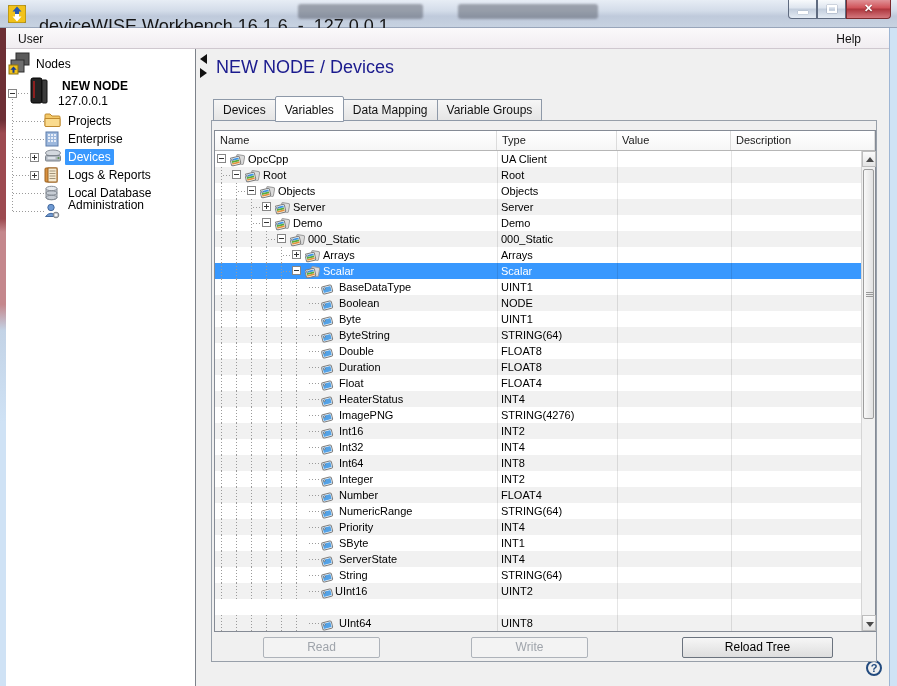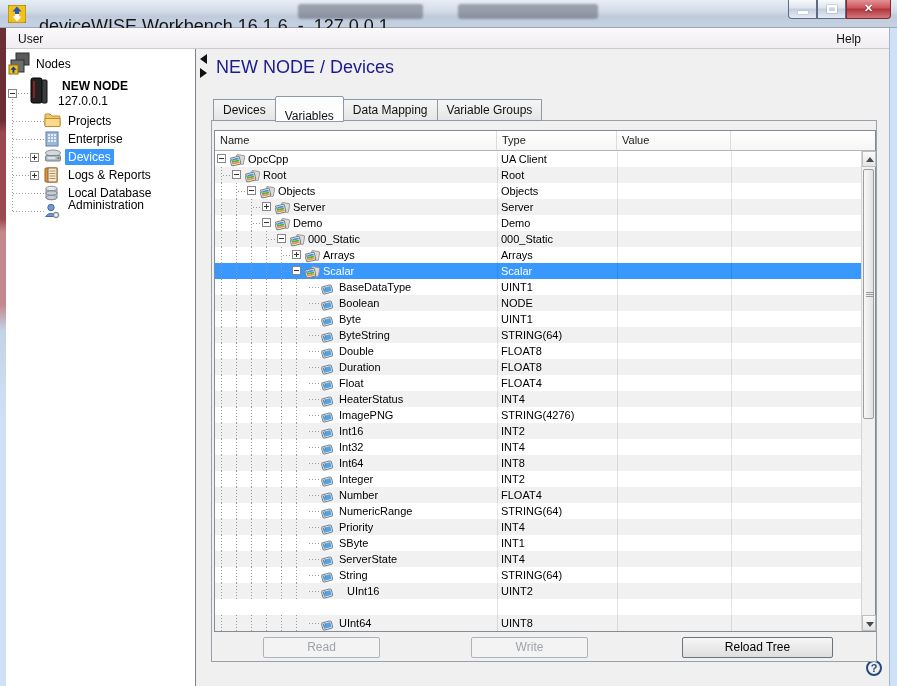--- a/index.html
+++ b/index.html
@@ -52,21 +52,21 @@
   .main { position:absolute; left:197px; top:49px; width:692px; height:637px; background:#f0f0f0; }
   .tri { position:absolute; width:0; height:0; }
   .tri-left  { left:3px; top:5px;  border-top:5px solid transparent; border-bottom:5px solid transparent; border-right:7px solid #111; }
   .tri-right { left:3px; top:19px; border-top:5px solid transparent; border-bottom:5px solid transparent; border-left:7px solid #111; }
   .page-title { position:absolute; left:19px; top:8px; font-size:18px; color:#1b1b8e; }
 
   .tabs { position:absolute; left:16px; top:46px; height:26px; display:flex; align-items:flex-end; z-index:3; }
   .tab { font-size:12px; color:#111; padding:3px 9px 4px; height:22px;
     background:linear-gradient(#f6f6f6,#e5e5e5); border:1px solid #8e99a8; border-right:none; }
   .tab:last-child { border-right:1px solid #8e99a8; }
-  .tab.active { background:#fdfdfd; height:26px; padding-top:12px; margin-bottom:-1px; border-right:1px solid #8e99a8;
+  .tab.active { background:#fdfdfd; height:26px; padding-top:6px; margin-bottom:-1px; border-right:1px solid #8e99a8;
     border-top-left-radius:2px; border-top-right-radius:2px; }
   .tab.active + .tab { border-left:none; }
 
   .panel { position:absolute; left:14px; top:71px; width:666px; height:542px; border:1px solid #98a0aa; background:#f0f0f0; z-index:1; }
 
   
   .table { position:absolute; left:2px; top:9px; width:662px; height:502px; border:1px solid #858b95; background:#15803d; }
   .thead { position:absolute; left:0; top:0; width:660px; height:20px; background:linear-gradient(#ffffff,#f6f6f6); border-bottom:1px solid #b6b6b6; }
   .th { position:absolute; top:0; height:19px; font-size:11px; color:#1a1a1a; padding:3px 0 0 5px; border-right:1px solid #dcdcdc; }
   .tbody { position:absolute; left:0; top:20px; width:646px; height:480px; background:#fff; }
@@ -225,20 +225,21 @@
         <div class="tab">Data Mapping</div>
         <div class="tab">Variable Groups</div>
       </div>
 
     <div class="panel">
       <div class="table">
         <div class="thead" id="thead">
             <div class="th" style="left:0px;width:282px">Name</div>
             <div class="th" style="left:282px;width:120px">Type</div>
             <div class="th" style="left:402px;width:114px">Value</div>
+            <div class="th" style="left:516px;width:144px">Description</div>
           </div>
         <div class="tbody" id="tbody">
             <div class="trow" style="top:0px">
               <span class="exp" style="left:2px;top:3px"></span>
               <span class="ticon" style="left:15px"><svg width="15" height="13">
                   <g transform="rotate(10 10 6)">
                     <rect x="6" y="1" width="8" height="9" rx="1.5" fill="#dcdcdc" stroke="#9a9a9a"></rect>
                   </g>
                   <g transform="rotate(-14 5 8)">
                     <rect x="0.8" y="3.2" width="9.6" height="8" rx="1.5" fill="#fff" stroke="#7d7d7d"></rect>
@@ -804,21 +805,21 @@
               <span class="vguide" style="left:66px;top:0;height:16px"></span>
               <span class="vguide" style="left:81px;top:0;height:16px"></span>
               <span class="hstub" style="left:94px;top:8px;width:11px"></span>
               <span class="ticon" style="left:106px"><svg width="13" height="12">
                   <g transform="rotate(-14 6 6)">
                     <rect x="1" y="2.8" width="10" height="7.4" rx="1.5" fill="#fff" stroke="#7d7d7d"></rect>
                     <rect x="2" y="3.9" width="8" height="5.2" fill="#54a2e6"></rect>
                     <circle cx="3.4" cy="5.1" r="0.9" fill="#fff" stroke="#444" stroke-width="0.5"></circle>
                   </g>
                 </svg></span>
-              <span class="tname" style="left:132px">UInt16</span>
+              <span class="tname" style="left:120px">UInt16</span>
               <span class="tcell" style="left:286px">UINT2</span>
               <span class="tcell" style="left:406px"></span>
               <span class="tcell" style="left:520px"></span>
             </div>
             <div class="trow alt" style="top:464px">
               <span class="vguide" style="left:6px;top:0;height:16px"></span>
               <span class="vguide" style="left:21px;top:0;height:16px"></span>
               <span class="vguide" style="left:36px;top:0;height:16px"></span>
               <span class="vguide" style="left:51px;top:0;height:16px"></span>
               <span class="vguide" style="left:66px;top:0;height:16px"></span>

